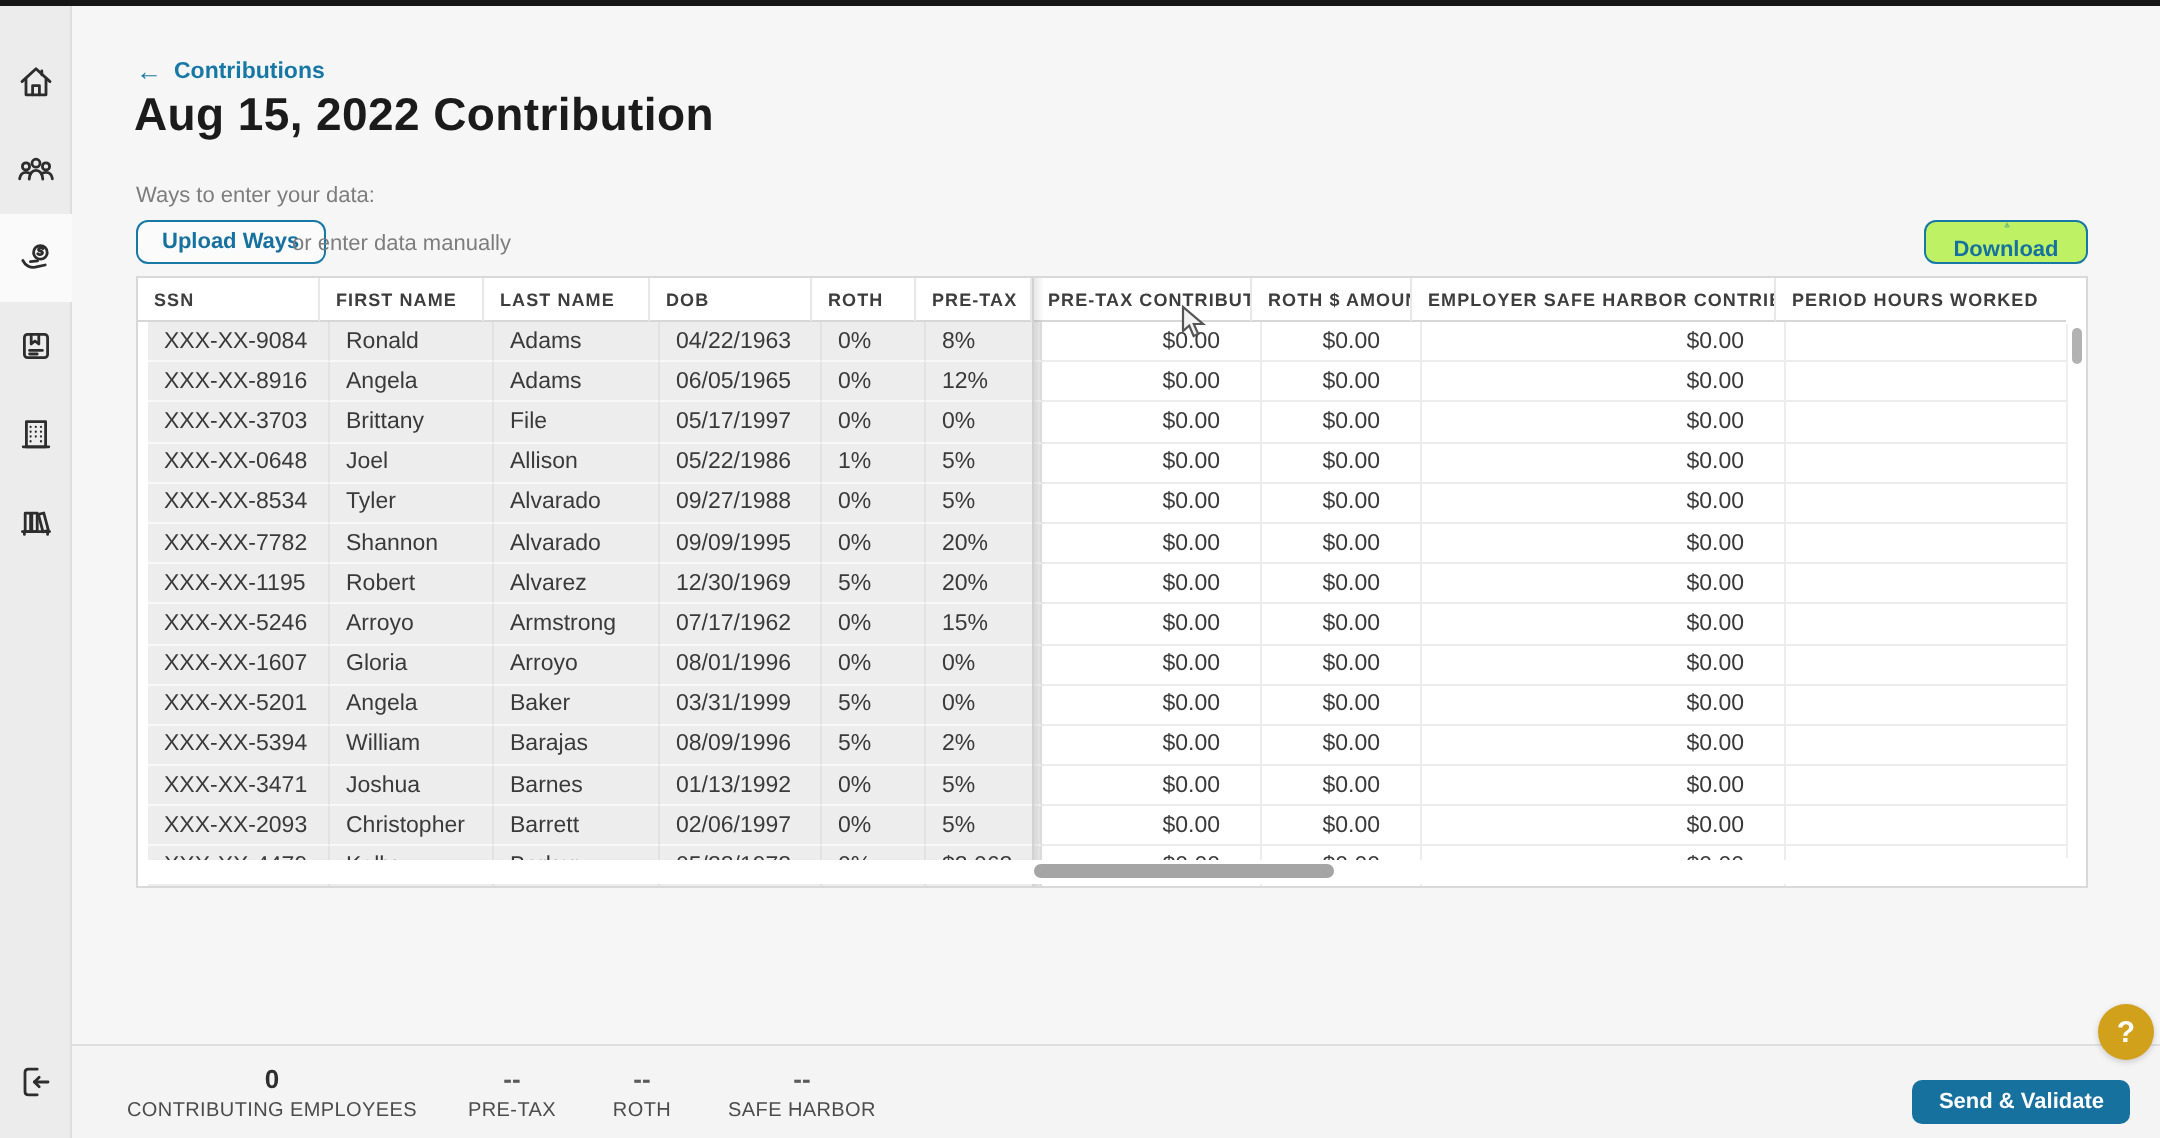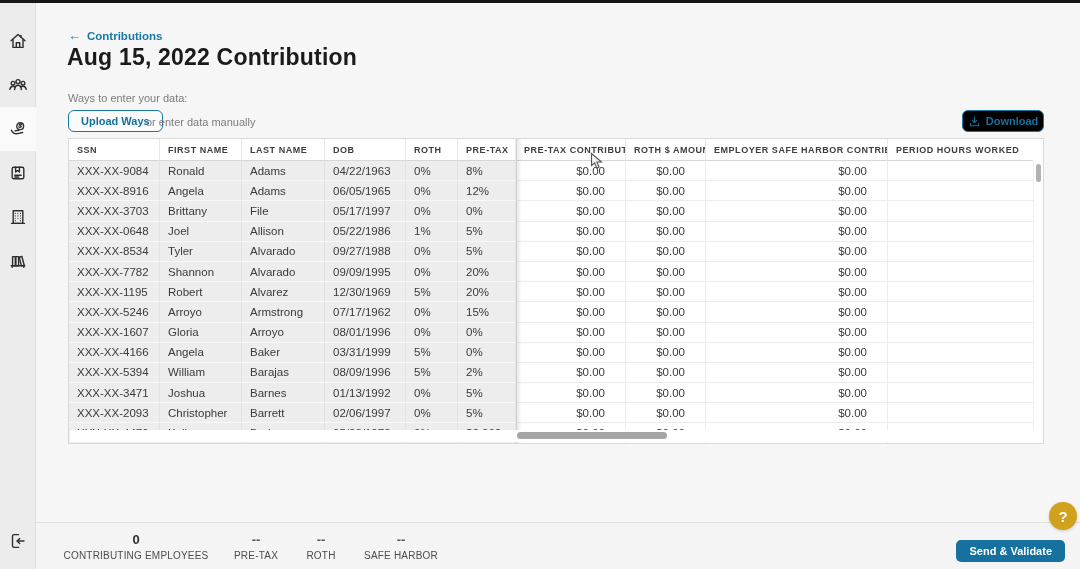--- a/index.html
+++ b/index.html
@@ -15,28 +15,28 @@
   .side-item svg { stroke:#2d2d2d; fill:none; stroke-width:1.4; stroke-linecap:round; stroke-linejoin:round; }
   .side-logout { position:absolute; left:0; bottom:6px; }
 
   
   .back-link { position:absolute; left:68px; top:28px; font-size:11.5px; font-weight:700; color:#1878a5; cursor:pointer; display:flex; align-items:center; gap:6px; }
   .back-link .arrow { font-size:13px; font-weight:400; }
   .page-title { position:absolute; left:67px; top:44px; font-size:23px; font-weight:700; color:#1b1b1b; letter-spacing:0.2px; }
   .ways-label { position:absolute; left:68px; top:92px; font-size:11px; color:#7d7d7d; }
   .upload-btn { position:absolute; left:68px; top:110px; height:22px; padding:0 12px; background:#fbfbfb; border:1px solid #1878a5; border-radius:6px; color:#16719e; font-size:11px; font-weight:700; display:flex; align-items:center; cursor:pointer; }
   .manual-label { position:absolute; left:146px; top:116px; font-size:11px; color:#7d7d7d; }
-  .download-btn { position:absolute; left:962px; top:110px; width:82px; height:22px; background:#000000; border:1px solid #1878a5; border-radius:6px; color:#16719e; font-size:11px; font-weight:700; display:flex; align-items:center; justify-content:center; gap:5px; cursor:pointer; }
+  .download-btn { position:absolute; left:962px; top:110px; width:82px; height:22px; background:#bef264; border:1px solid #1878a5; border-radius:6px; color:#16719e; font-size:11px; font-weight:700; display:flex; align-items:center; justify-content:center; gap:5px; cursor:pointer;flex-direction:column; }
   .download-btn svg { stroke:#16719e; fill:none; stroke-width:1.4; stroke-linecap:round; stroke-linejoin:round; }
 
   
   .tablewrap { position:absolute; left:68px; top:138px; width:976px; height:306px; background:#ffffff; border:1px solid #d9d9d9; overflow:hidden; }
   .thead-row { display:flex; height:22px; }
   .tbody { position:absolute; left:0; top:22px; right:0; bottom:0; overflow:hidden; }
-  .trow { display:flex; height:20.2px; }
+  .trow { display:flex; height:20.2px;justify-content:center; }
   .cell { padding:0 8px; display:flex; align-items:center; font-size:11.5px; color:#3a3a3a; border-right:1px solid #ececec; border-bottom:1px solid #ececec; background:#fff; overflow:hidden; white-space:nowrap; }
   .cell.frozen { background:#ededee; border-right-color:#e2e2e2; border-bottom-color:#f8f8f8; }
   .cell.num { justify-content:flex-end; padding-right:20px; }
   .cell.h { background:#fff; font-size:9px; font-weight:700; letter-spacing:0.06em; color:#3d3d3d; border-bottom:1px solid #d7d7d7; border-right-color:#e8e8e8; }
   .c0{width:91px}.c1{width:82px}.c2{width:83px}.c3{width:81px}.c4{width:52px}.c5{width:58px}
   .c6{width:110px}.c7{width:80px}.c8{width:182px}.c9{width:145px; border-right:none;}
   .frozen-shadow { position:absolute; left:447px; top:0; bottom:0; width:6px; border-left:1px solid #d2d2d2; background:linear-gradient(to right, rgba(0,0,0,0.09), rgba(0,0,0,0)); pointer-events:none; z-index:5; }
   .vscroll { position:absolute; right:1px; top:23px; bottom:14px; width:9px; background:#fff; border-left:1px solid #efefef; z-index:6; }
   .vthumb { position:absolute; top:2px; left:2px; width:5px; height:18px; background:#b2b2b2; border-radius:3px; }
   .hscroll { position:absolute; left:1px; right:11px; bottom:1px; height:12px; background:#fff; z-index:6; }
@@ -260,21 +260,21 @@
         <div class="cell c2 frozen">Arroyo</div>
         <div class="cell c3 frozen">08/01/1996</div>
         <div class="cell c4 frozen">0%</div>
         <div class="cell c5 frozen">0%</div>
         <div class="cell c6 num">$0.00</div>
         <div class="cell c7 num">$0.00</div>
         <div class="cell c8 num">$0.00</div>
         <div class="cell c9"></div>
       </div>
       <div class="trow">
-        <div class="cell c0 frozen">XXX-XX-4166</div>
+        <div class="cell c0 frozen">XXX-XX-5201</div>
         <div class="cell c1 frozen">Angela</div>
         <div class="cell c2 frozen">Baker</div>
         <div class="cell c3 frozen">03/31/1999</div>
         <div class="cell c4 frozen">5%</div>
         <div class="cell c5 frozen">0%</div>
         <div class="cell c6 num">$0.00</div>
         <div class="cell c7 num">$0.00</div>
         <div class="cell c8 num">$0.00</div>
         <div class="cell c9"></div>
       </div>

